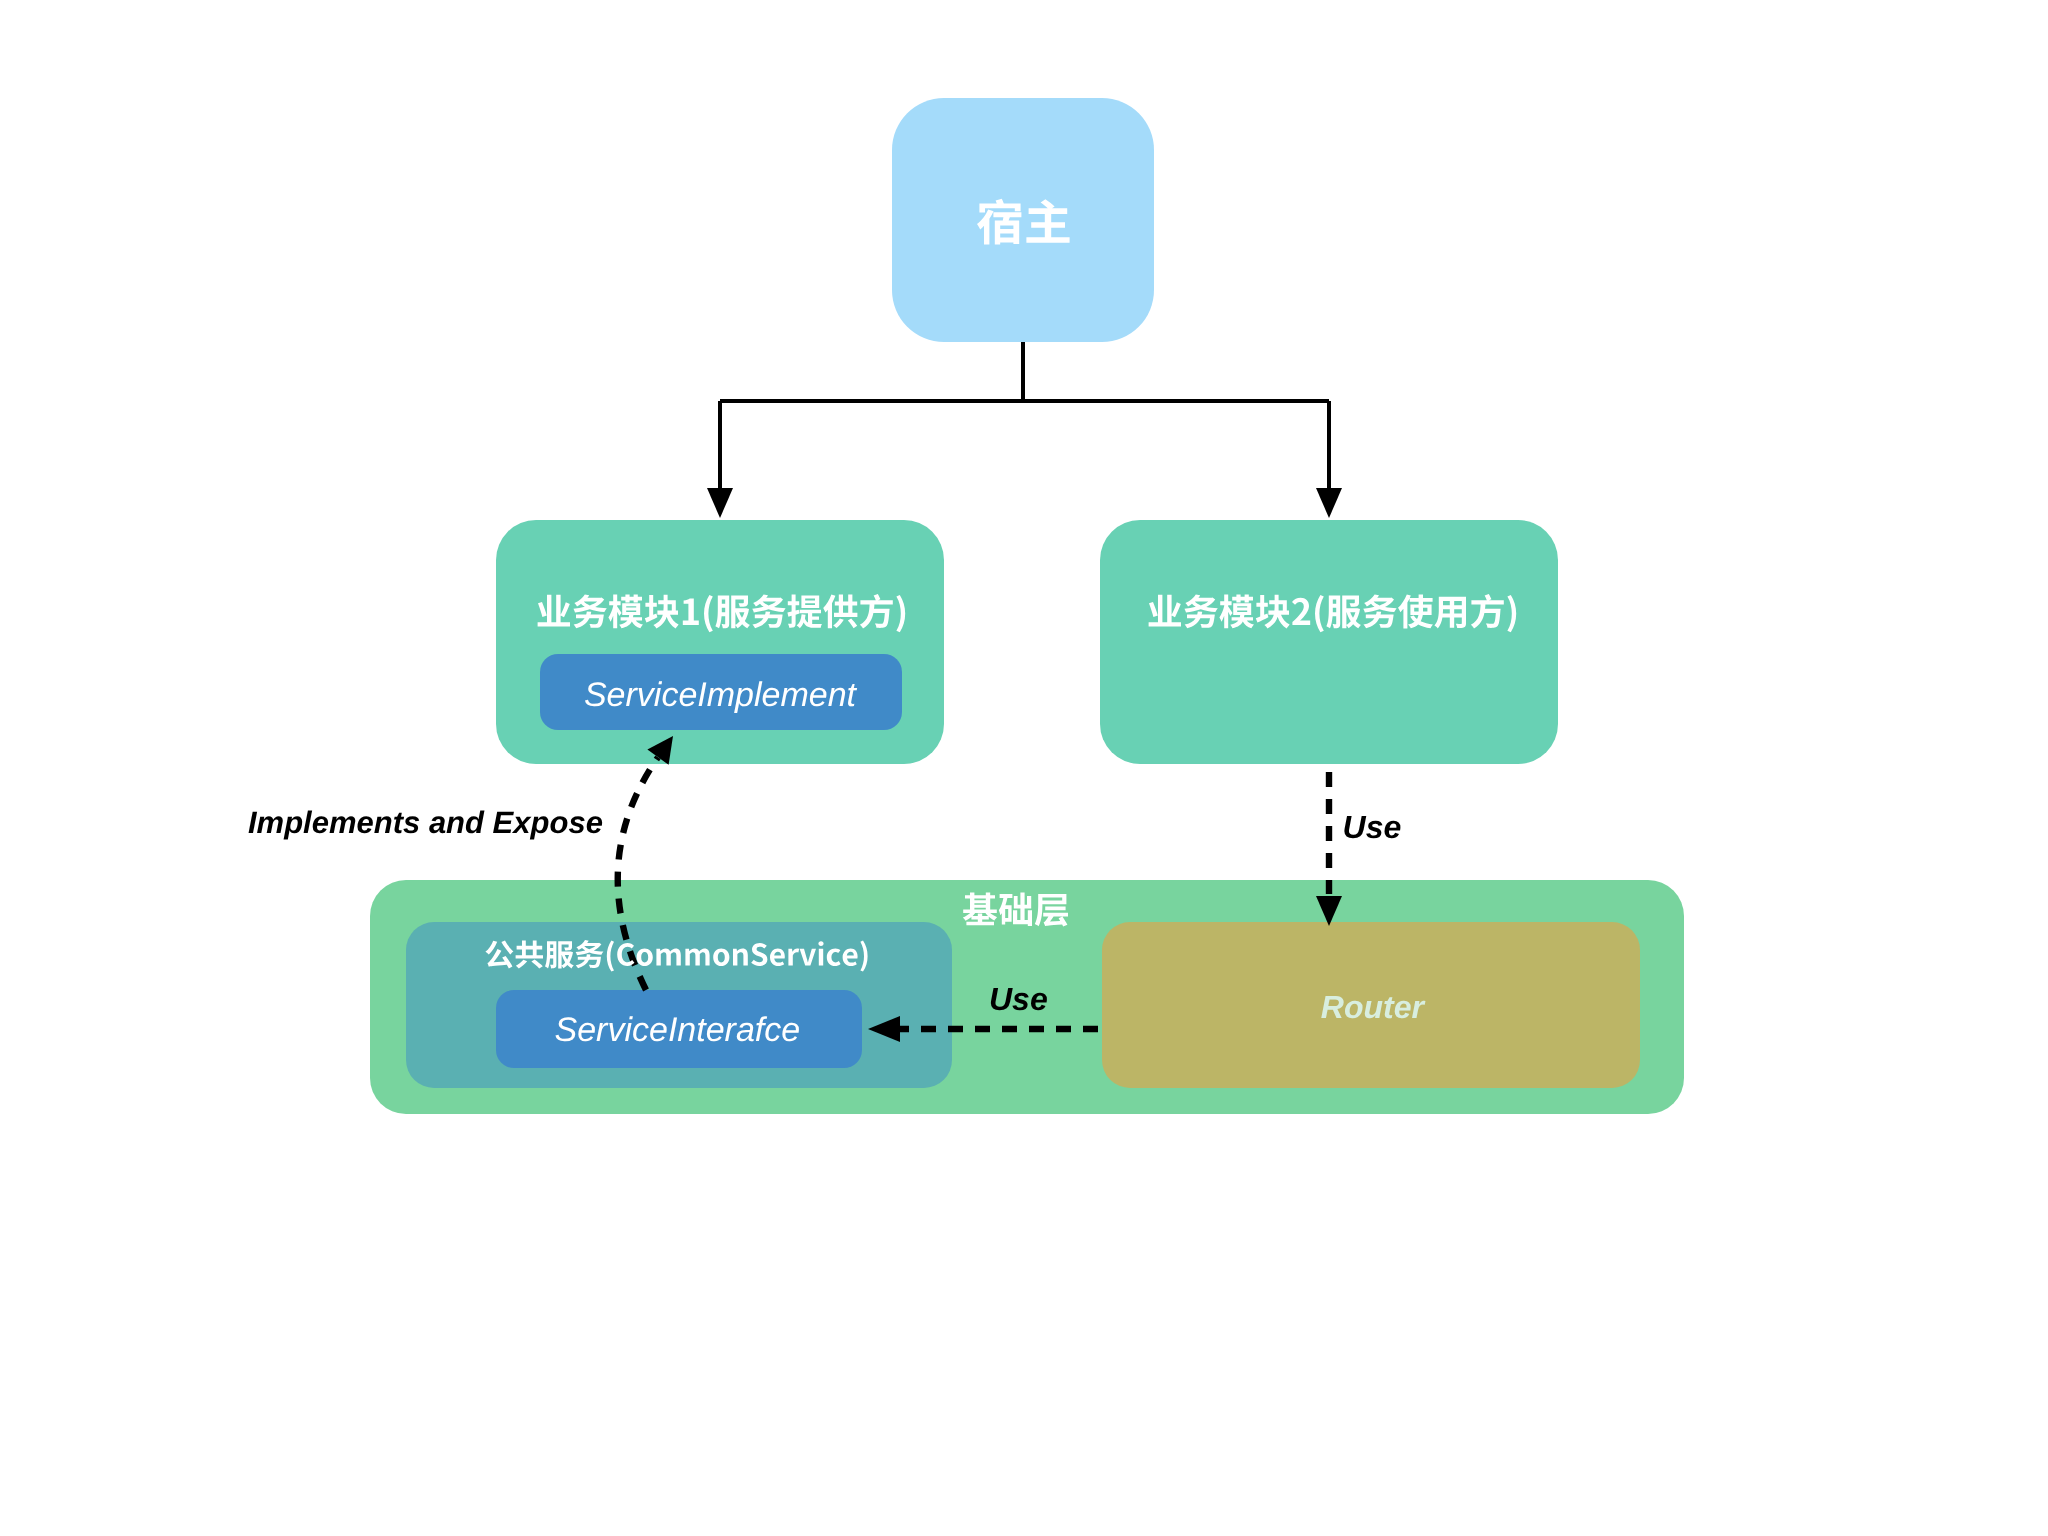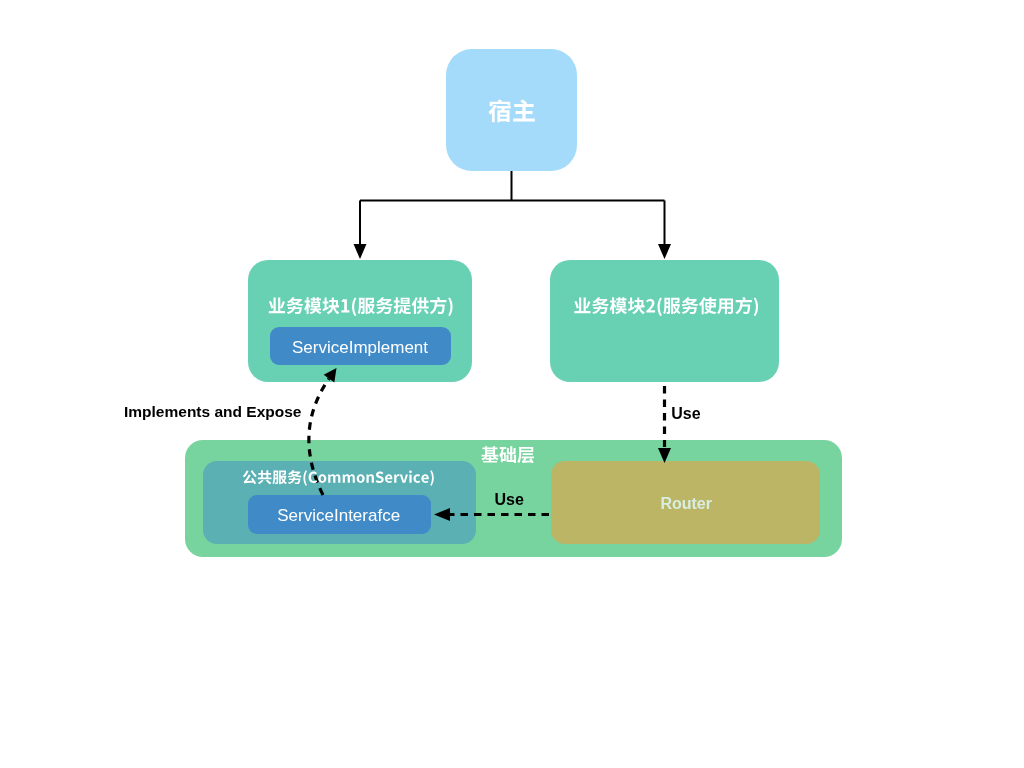--- a/index.html
+++ b/index.html
@@ -1,15 +1,15 @@
 <!DOCTYPE html>
 <html><head><meta charset="utf-8">
 <style>
 html,body{margin:0;padding:0;background:#fff;}
-#page{position:relative;width:904px;height:768px;font-family:"Liberation Sans",sans-serif;}
+#page{position:relative;width:904px;height:768px;font-family:"Liberation Sans",sans-serif;font-style:italic;}
 </style></head>
 <body>
 <div id="page">
 <svg width="1024" height="768" viewBox="0 0 1024 768">
 <rect width="1024" height="768" fill="#fff"></rect>
 <rect x="446" y="49" width="131" height="122" rx="26" fill="#A4DBFA"></rect>
 <rect x="248" y="260" width="224" height="122" rx="20" fill="#68D1B4"></rect>
 <rect x="550" y="260" width="229" height="122" rx="20" fill="#68D1B4"></rect>
 <rect x="185" y="440" width="657" height="117" rx="18" fill="#78D49E"></rect>
 <rect x="203" y="461" width="273" height="83" rx="14" fill="#5AB0B2"></rect>

